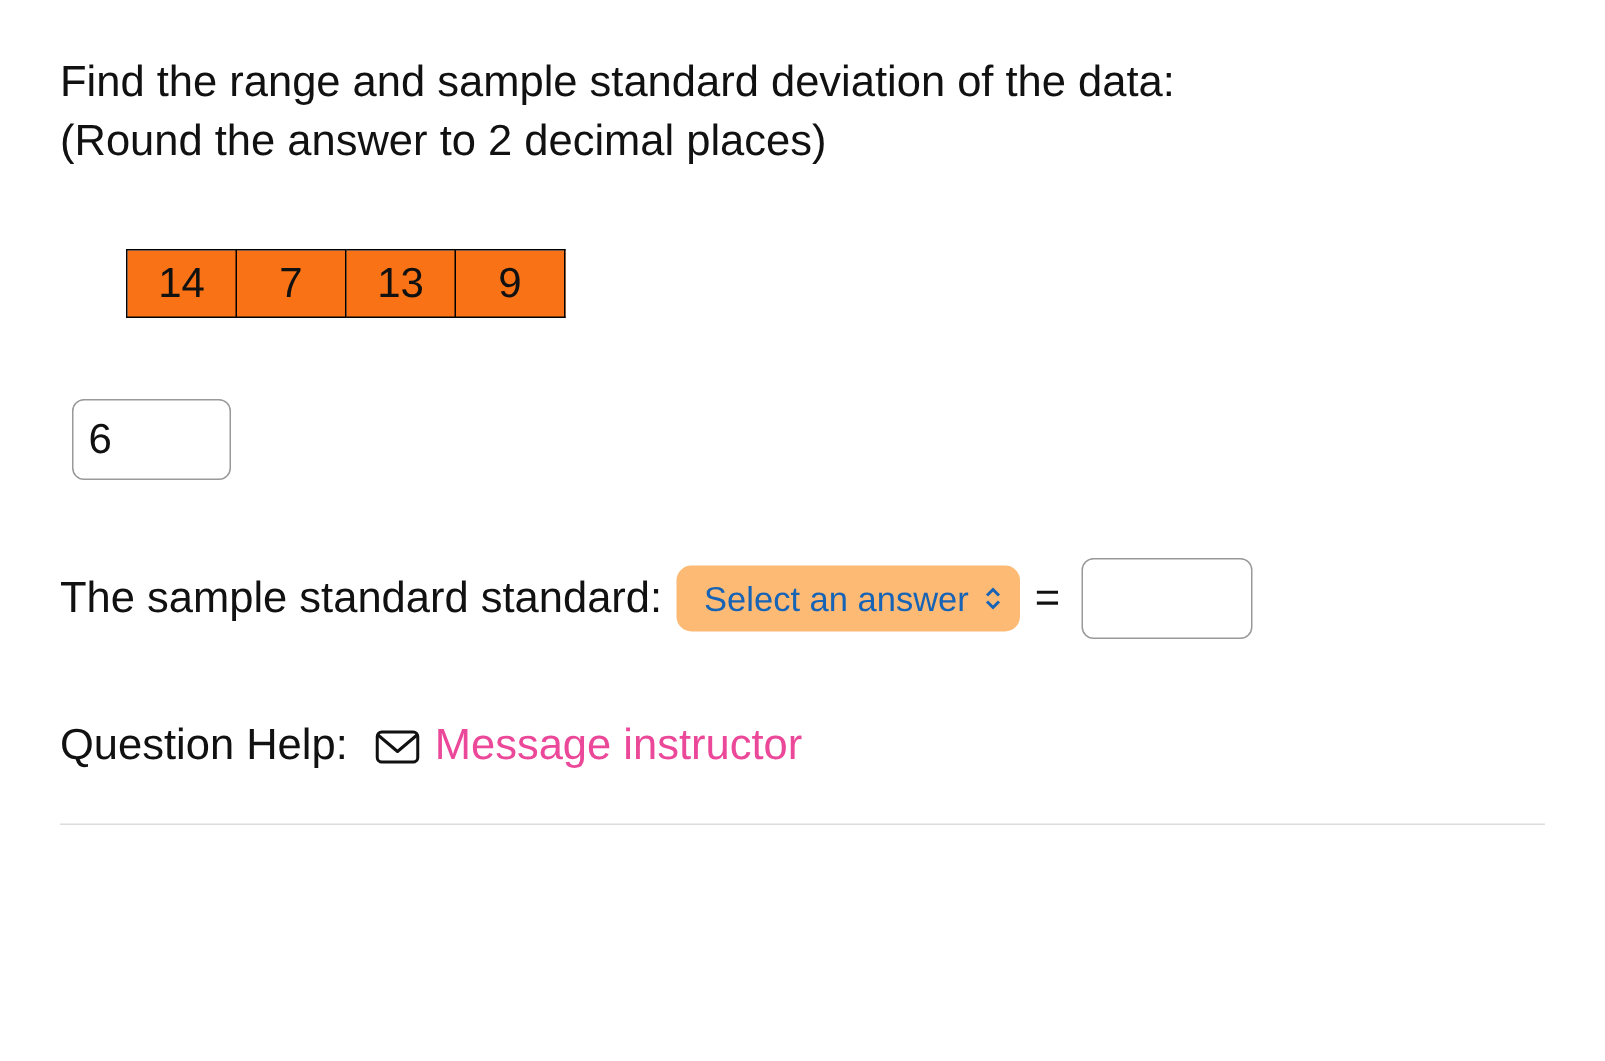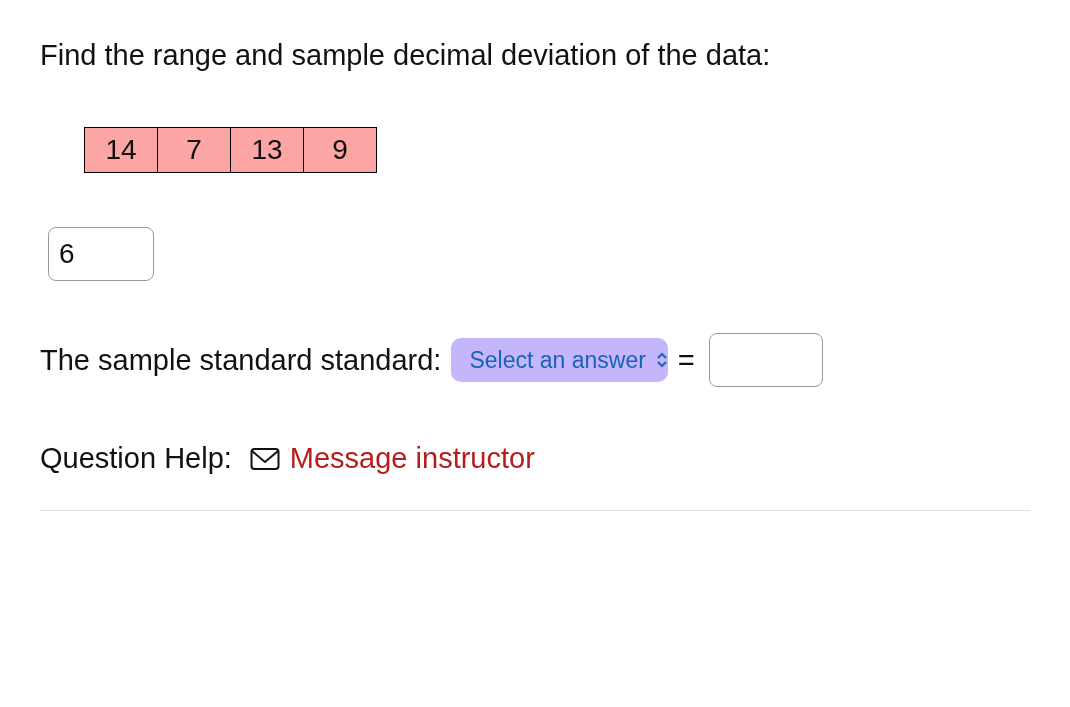--- a/index.html
+++ b/index.html
@@ -25,21 +25,21 @@
   }
   .data-table {
     border-collapse: collapse;
   }
   .data-table td {
     border: 1.5px solid #000;
     width: 70px;
     height: 42px;
     text-align: center;
     font-size: 28px;
-    background: #fca5a5;
+    background: #f97316;
   }
   .row-line {
     margin-bottom: 52px;
     display: flex;
     align-items: center;
     flex-wrap: nowrap;
   }
   .label {
     white-space: nowrap;
   }
@@ -54,24 +54,24 @@
     margin-left: 8px;
     font-size: 28px;
     background: #fff;
   }
   .input-box.empty {
     min-width: 92px;
   }
   .select-pill {
     display: inline-flex;
     align-items: center;
-    background: #c4b5fd;
+    background: #fdba74;
     border-radius: 10px;
     height: 44px;
-    padding: 0 0 0 18px;
+    padding: 0 12px 0 18px;
     font-size: 23px;
     color: #1763b5;
     margin-left: 10px;
     white-space: nowrap;
   }
   .chevrons {
     display: inline-flex;
     flex-direction: column;
     margin-left: 10px;
     line-height: 0;
@@ -104,35 +104,36 @@
     height: 24px;
     display: block;
   }
   .mail-icon svg * {
     fill: none;
     stroke: #111;
     stroke-width: 2;
     stroke-linejoin: round;
   }
   .help-link {
-    color: #b91c1c;
+    color: #ec4899;
   }
   hr.divider {
     border: none;
     border-top: 1.5px solid #ddd;
     margin: 0;
   }
 </style>
 </head>
 <body>
 
 <div class="wrap">
 
   <div class="prompt">
-    <div>Find the range and sample decimal deviation of the data:</div>
+    <div>Find the range and sample standard deviation of the data:</div>
+    <div>(Round the answer to 2 decimal places)</div>
   </div>
 
   <div class="data-row">
     <table class="data-table">
       <tbody>
           <tr>
         <td>14</td>
         <td>7</td>
         <td>13</td>
         <td>9</td>

